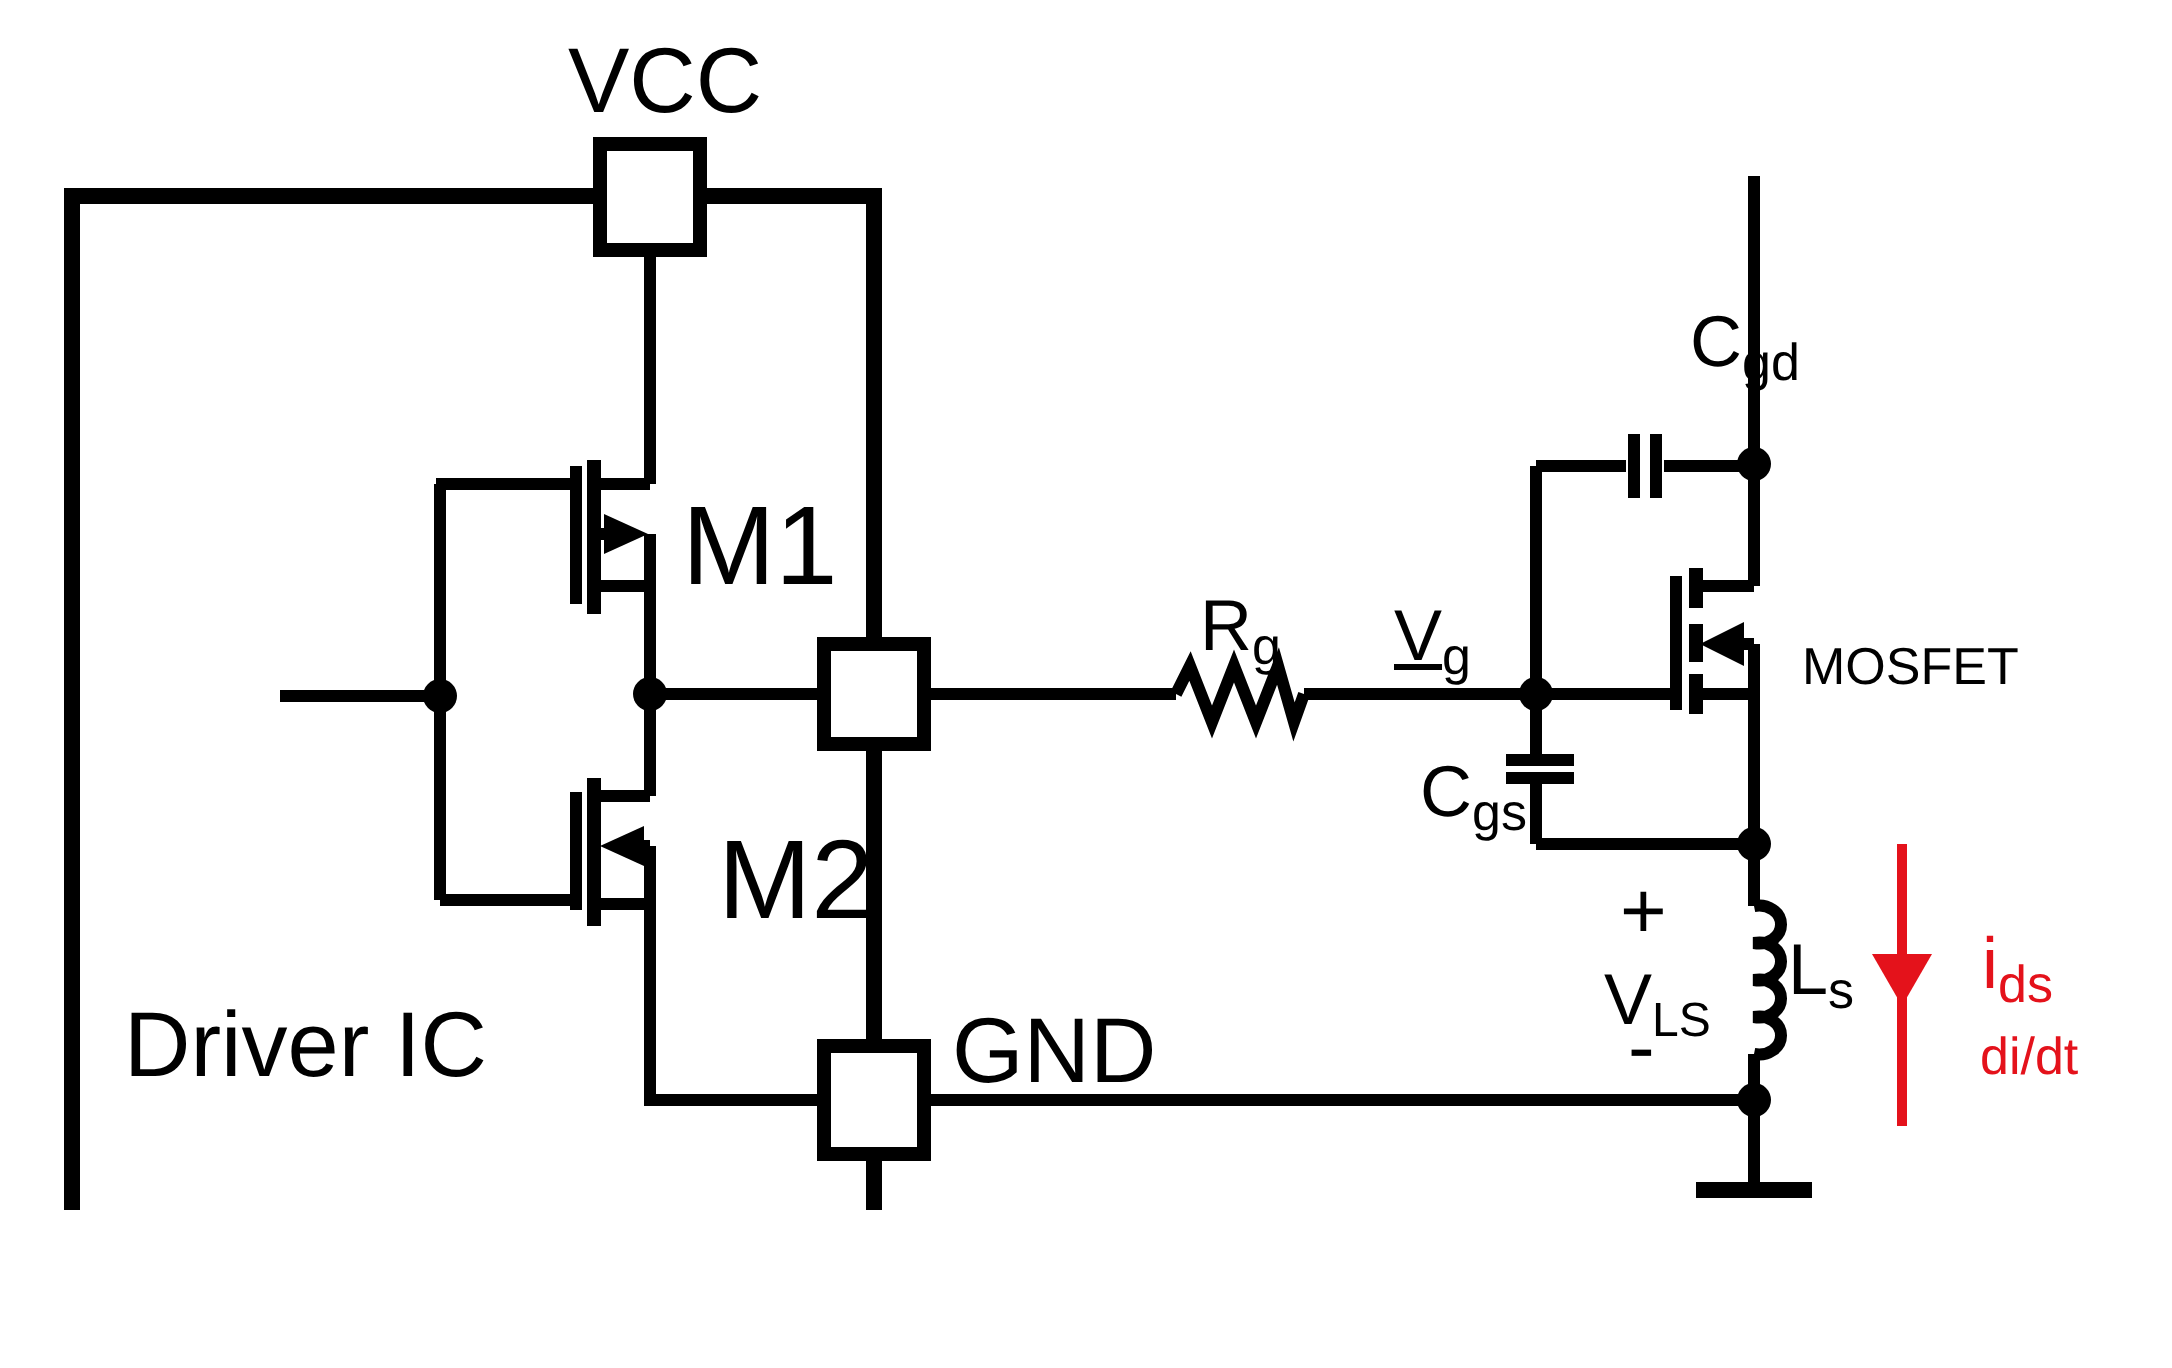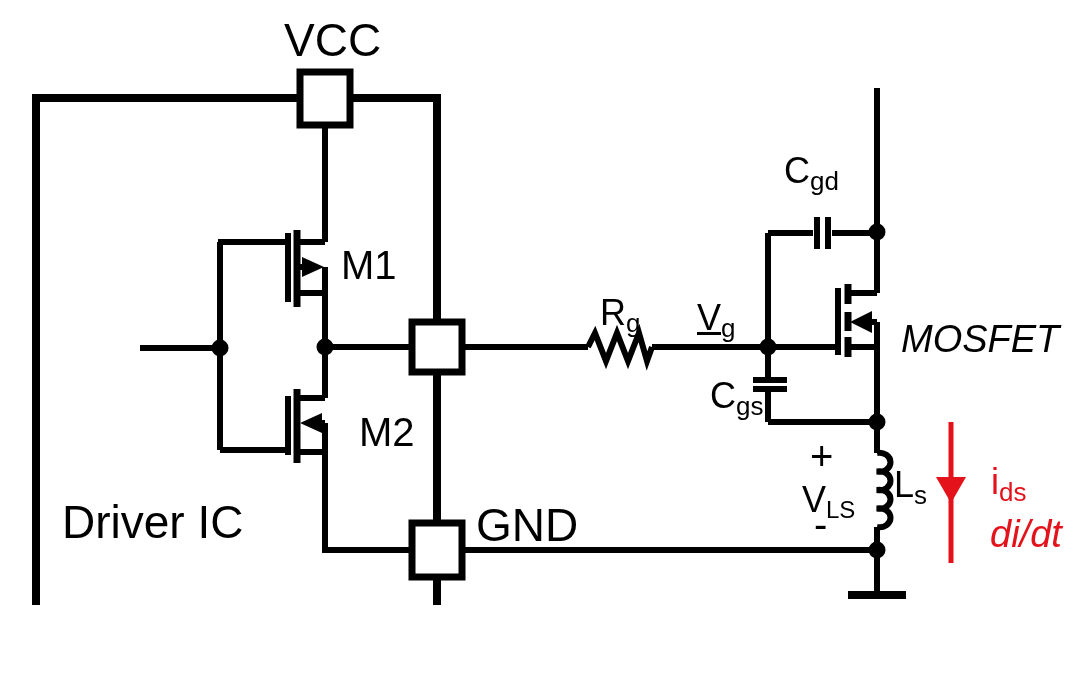--- a/index.html
+++ b/index.html
@@ -13,23 +13,23 @@
   }
   #circuit-svg{position:absolute;left:0;top:0;}
   .lbl{
     position:absolute;
     color:#000;
     line-height:1;
     white-space:nowrap;
     user-select:none;
   }
   .big{font-size:46px;}
-  .mid{font-size:40px;}
+  .mid{font-size:56px;}
   .comp{font-size:36px;}
-  .mosfet{font-size:38px;font-style:italic;}
+  .mosfet{font-size:26px;}
   .sign{font-size:40px;}
   .red{color:#e4121b;}
   .sub{font-size:26px;vertical-align:-7px;}
   .sub2{font-size:24px;vertical-align:-6px;}
 </style>
 </head>
 <body>
 
 <div id="stage">
 
@@ -121,21 +121,21 @@
 
   <div class="lbl big" style="left:284px;top:17px;">VCC</div>
   <div class="lbl big" style="left:62px;top:499px;">Driver IC</div>
   <div class="lbl big" style="left:476px;top:502px;">GND</div>
   <div class="lbl mid" style="left:341px;top:245px;">M1</div>
   <div class="lbl mid" style="left:359px;top:412px;">M2</div>
   <div class="lbl mosfet" style="left:901px;top:320px;">MOSFET</div>
 
   <div class="lbl comp" style="left:600px;top:295px;"><span>R</span><span class="sub">g</span></div>
   <div class="lbl comp" style="left:697px;top:300px;text-decoration:underline;"><span>V</span><span class="sub">g</span></div>
-  <div class="lbl comp" style="left:784px;top:153px;"><span>C</span><span class="sub">gd</span></div>
+  <div class="lbl comp" style="left:845px;top:153px;"><span>C</span><span class="sub">gd</span></div>
   <div class="lbl comp" style="left:710px;top:378px;"><span>C</span><span class="sub">gs</span></div>
   <div class="lbl comp" style="left:894px;top:467px;"><span>L</span><span class="sub">s</span></div>
 
   <div class="lbl sign" style="left:810px;top:436px;">+</div>
   <div class="lbl comp" style="left:802px;top:482px;"><span>V</span><span class="sub2">LS</span></div>
   <div class="lbl sign" style="left:814px;top:504px;">-</div>
 
   <div class="lbl comp red" style="left: 991px; top: 464px; color: rgb(228, 18, 27);"><span>i</span><span class="sub">ds</span></div>
   <div class="lbl mosfet red" style="left: 990px; top: 515px; color: rgb(228, 18, 27);">di/dt</div>
 

